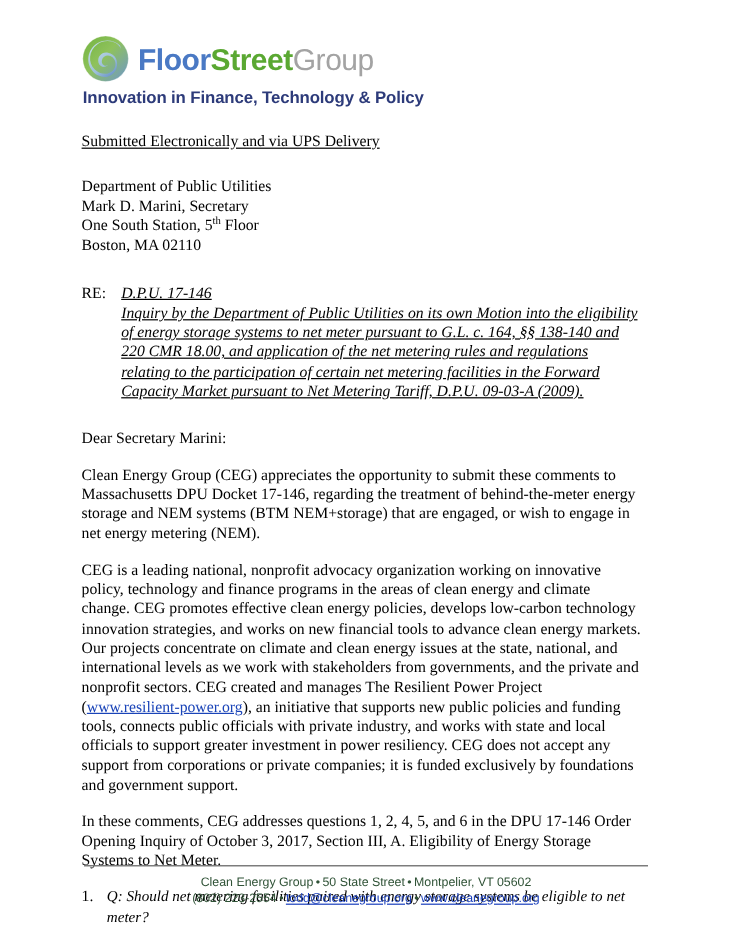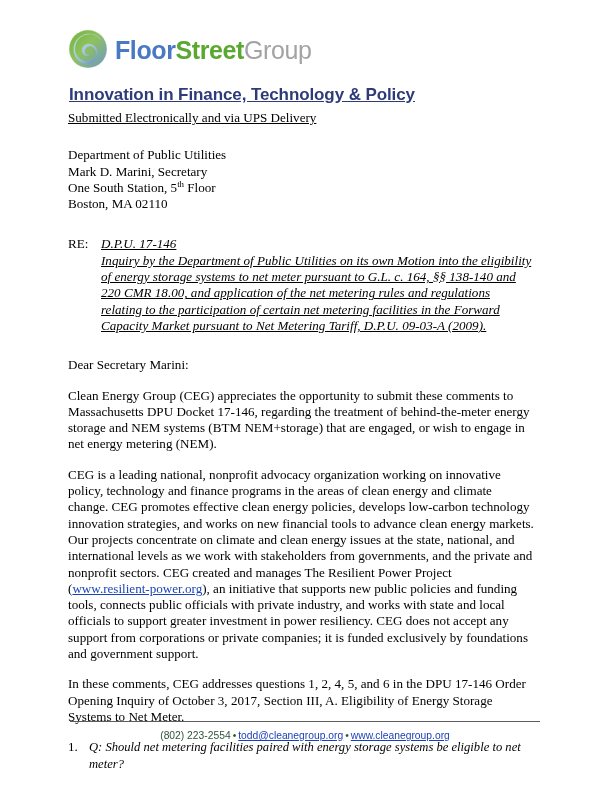--- a/index.html
+++ b/index.html
@@ -58,28 +58,27 @@
   .wm-energy {
     color: #5aa832;
     font-weight: bold;
   }
   .wm-group {
     color: #a3a3a3;
     font-weight: normal;
   }
   .tagline {
     font-family: "Liberation Sans", "DejaVu Sans", sans-serif;
-    font-size: 17px;
+    font-size: 14px;
     font-weight: bold;
     color: #2d3b7a;
     letter-spacing: -0.1px;
-    margin-top: 15px;
+    margin-top: 3px;
     margin-left: 1px;
     white-space: nowrap;
-    text-decoration: underline;
   }
 
   
   .doc-body {
     position: absolute;
     left: 68px;
     top: 110px;
     width: 466px;
     font-size: 13.1px;
     line-height: 16.3px;
@@ -232,17 +231,20 @@
     <div class="q-item">
       <div class="q-num">1.</div>
       <div class="q-text">Q: Should net metering facilities paired with energy storage systems be eligible to net meter?</div>
     </div>
 
   </div>
 
   <div class="footer-rule"></div>
   <div class="footer">
     <div>
+      <span>Clean Energy Group</span><span class="sep">•</span><span>50 State Street</span><span class="sep">•</span><span>Montpelier, VT  05602</span>
+    </div>
+    <div>
       <span>(802) 223-2554</span><span class="sep">•</span><a href="#">todd@cleanegroup.org</a><span class="sep">•</span><a href="#">www.cleanegroup.org</a>
     </div>
   </div>
 
 </div>
 
 </body></html>

